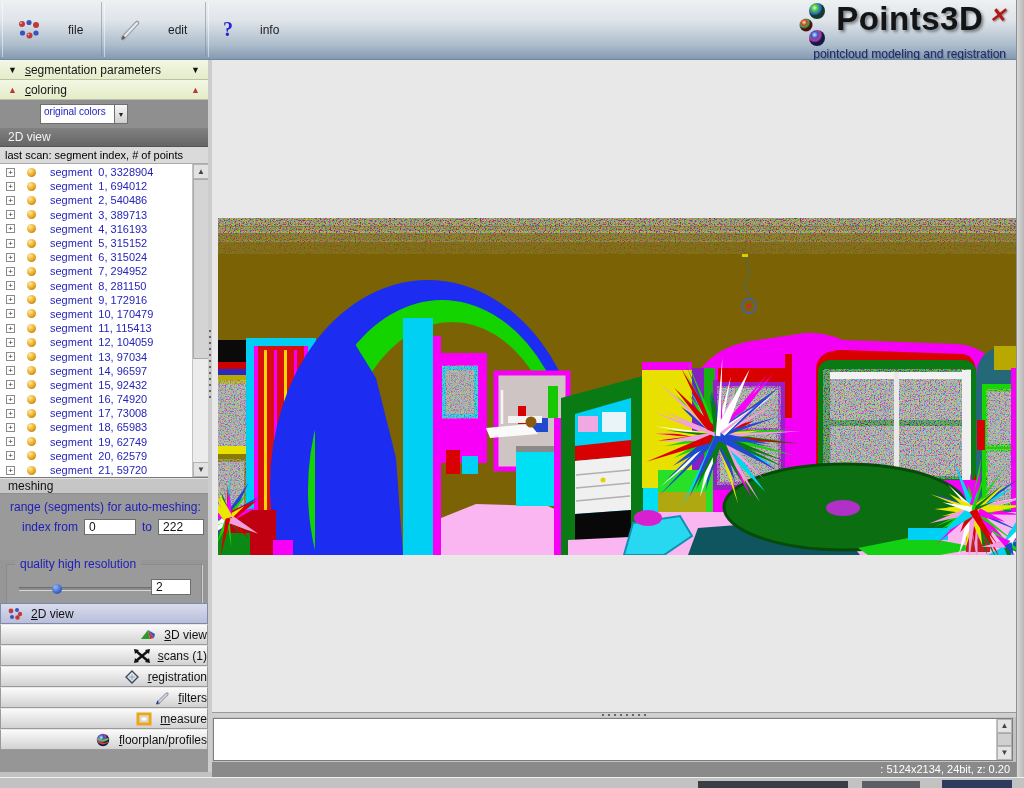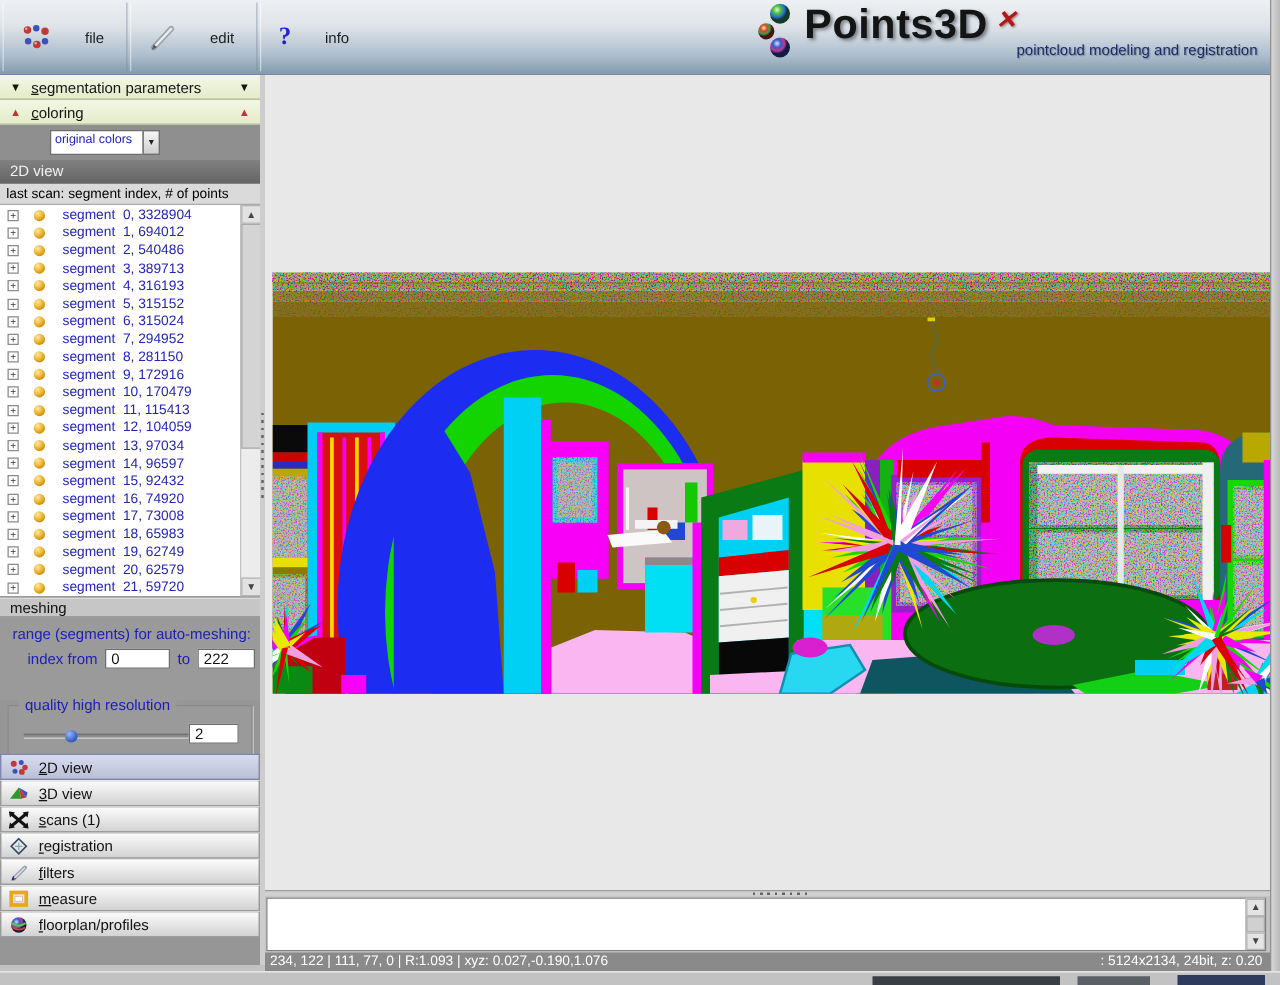--- a/index.html
+++ b/index.html
@@ -8,21 +8,21 @@
   .app { position:absolute; left:0; top:0; width:1024px; height:788px; }
 
   
   .toolbar { position:absolute; left:0; top:0; width:1016px; height:60px;
     background:linear-gradient(#eef0f2 0%, #dfe4e9 35%, #aebecd 75%, #849ab0 100%);
     border-bottom:1px solid #6f87a0; }
   .tbtn { position:absolute; top:2px; height:55px; display:flex; align-items:center; gap:27px;
     padding-left:14px; border-right:1px solid rgba(120,140,160,.55); border-left:1px solid rgba(255,255,255,.5);
     font-size:12px; color:#1c1c1c; cursor:default; }
   .tbtn svg { flex:0 0 auto; }
-  .logo-wrap { position:absolute; right:10px; top:1px; display:flex; align-items:flex-end; }
+  .logo-wrap { position:absolute; right:10px; top:1px; display:flex; flex-direction:column; align-items:flex-end; }
   .logo-row { display:flex; align-items:flex-start; gap:6px; }
   .logo-title { font-size:33px; font-weight:bold; color:#141414; letter-spacing:.5px;
     text-shadow:2px 2px 3px rgba(40,50,60,.55); line-height:36px; }
   .logo-close { font-size:20px; font-weight:bold; color:#b21717; text-shadow:1px 1px 2px rgba(60,0,0,.5);
     margin-top:2px; cursor:default; font-style:italic; }
   .logo-sub { font-size:12px; color:#1c2a6a; text-shadow:1px 1px 1px rgba(30,40,60,.35); margin-top:0px; }
 
   
   .sidebar { position:absolute; left:0; top:60px; width:208px; height:712px; background:#969696; }
   .vsplit { position:absolute; left:208px; top:60px; width:4px; height:712px; background:#cdcdcd; }
@@ -66,21 +66,21 @@
   .slider { position:absolute; left:12px; top:22px; width:132px; height:4px;
     border-top:1px solid #6e6e6e; border-bottom:1px solid #d8d8d8; background:#8a8a8a; }
   .sthumb { position:absolute; left:25%; top:-4px; width:10px; height:10px; border-radius:50%;
     background:radial-gradient(circle at 35% 30%, #9ab4f0, #3a66cc 60%, #1c3a88); }
   .hsplit-dots { height:8px; display:flex; align-items:center; justify-content:center; }
   .hsplit-dots i { width:42px; height:2px;
     background:repeating-linear-gradient(90deg,#666 0 2px, transparent 2px 6px); }
   .navstack { position:absolute; left:0; top:543px; width:208px; }
   .navbtn { height:21px; display:flex; align-items:center; gap:8px; padding-left:6px; font-size:12px; color:#111;
     background:linear-gradient(#fbfbfb,#d2d2d2); border:1px solid #9a9a9a; border-top-color:#e8e8e8; cursor:default; }
-  .navbtn + .navbtn { margin-top:0px; }
+  .navbtn + .navbtn { margin-top:0px;justify-content:flex-end; }
   .navbtn.sel { background:linear-gradient(#d9dcee,#b9bfd9); border-color:#7f87ac; }
   .navbtn svg { flex:0 0 auto; }
 
   
   .main { position:absolute; left:212px; top:60px; width:804px; height:656px; background:#e8e8e8; }
   .pano { position:absolute; left:6px; top:158px; width:798px; height:337px; }
   .hsplit2 { position:absolute; left:212px; top:712px; width:804px; height:5px; background:#d0d0d0;
     border-top:1px solid #9a9a9a; }
   .hsplit2 .grip { position:absolute; left:390px; top:1px; width:46px; height:2px;
     background:repeating-linear-gradient(90deg,#666 0 2px, transparent 2px 6px); }
@@ -692,21 +692,20 @@
 
   <div class="console">
     <div class="cbar">
       <div class="up">▲</div>
       <div class="thumb"></div>
       <div class="dn">▼</div>
     </div>
   </div>
 
   <div class="statusbar">
-    <span class="l">234, 122 | 111, 77, 0 | R:1.093 | xyz: 0.027,-0.190,1.076</span>
     <span class="r">: 5124x2134, 24bit, z: 0.20</span>
   </div>
 
   <div class="frame-r"></div>
   <div class="frame-b">
     <div class="blk1"></div>
       <div class="blk2"></div>
       <div class="blk3"></div>
   </div>
 </div>

